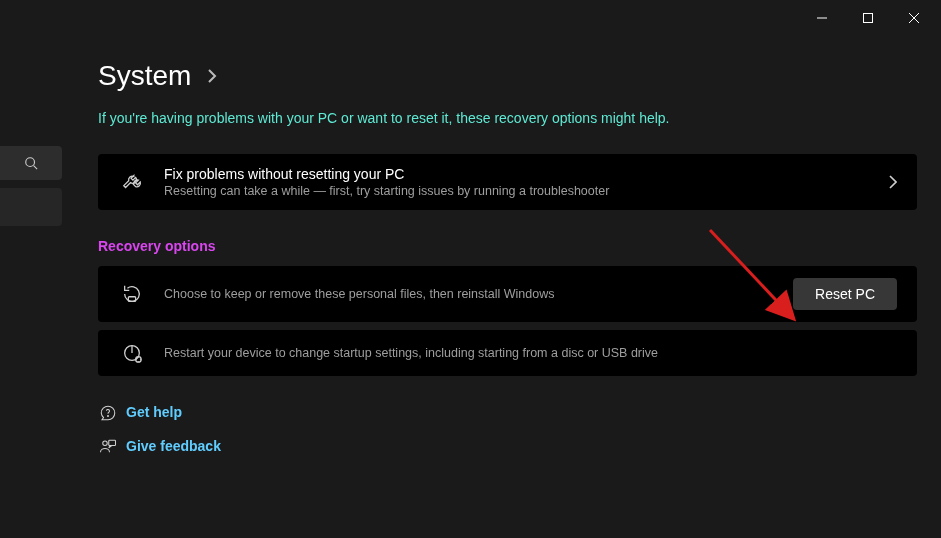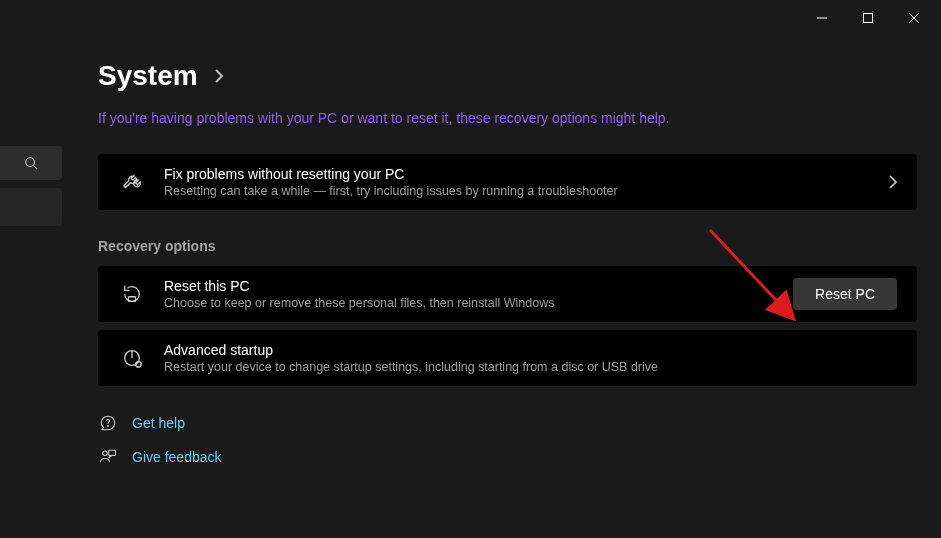--- a/index.html
+++ b/index.html
@@ -62,33 +62,33 @@
     left: 98px;
     right: 24px;
     top: 24px;
     bottom: 0;
   }
   .breadcrumb {
     display: flex;
     align-items: center;
     gap: 16px;
     font-size: 28px;
-    font-weight: 700;
+    font-weight: 400;
     margin-bottom: 18px;
   }
   .bc-parent { color: #ffffff; }
   .bc-chevron {
     color: #999;
     font-size: 18px;
     display: flex;
     align-items: center;
   }
   .intro {
     font-size: 14px;
-    color: #8b5cf6;
+    color: #5eead4;
     margin-bottom: 28px;
   }
   .card {
     background: #000000;
     border-radius: 4px;
     padding: 12px 20px;
     display: flex;
     align-items: center;
     gap: 18px;
     margin-bottom: 8px;
@@ -113,43 +113,43 @@
     display: flex;
     align-items: center;
     justify-content: center;
   }
   .chev-right {
     color: #cfcfcf;
   }
   .section-label {
     font-size: 14px;
     font-weight: 600;
-    color: #a3a3a3;
+    color: #d946ef;
     margin: 28px 0 12px 0;
   }
   .btn {
     background: #373737;
     border: none;
     color: #ffffff;
     padding: 8px 22px;
     border-radius: 4px;
     font-size: 14px;
     font-family: inherit;
     cursor: pointer;
   }
   .footer-links {
     margin-top: 28px;
     display: flex;
     flex-direction: column;
     gap: 16px;
   }
   .footer-link {
     display: flex;
-    align-items: center;
-    gap: 14px;
+    gap: 8px;
+    font-weight: bold;
   }
   .footer-link .icon-slot {
     width: 20px;
     display: flex;
     justify-content: center;
     color: #e0e0e0;
   }
   .link-text {
     color: #60cdff;
     font-size: 14px;
@@ -209,59 +209,57 @@
 
     <div class="card">
       <div class="icon-slot">
         <svg width="22" height="22" viewBox="0 0 24 24" fill="none" stroke="#d0d0d0" stroke-width="1.4">
           <path d="M14 6a4 4 0 0 0-5.6 4.6L3 16l2 2 5.4-5.4A4 4 0 0 0 16 7l-3 3-2-2 3-3z"></path>
           <path d="M13 14l3 3a4 4 0 0 0 5-5l-3 3-2-2 3-3a4 4 0 0 0-5 5z"></path>
         </svg>
       </div>
       <div class="card-body">
         <div class="card-title">Fix problems without resetting your PC</div>
-        <div class="card-sub">Resetting can take a while — first, try including issues by running a troubleshooter</div>
+        <div class="card-sub">Resetting can take a while — first, try starting issues by running a troubleshooter</div>
       </div>
       <div class="card-action chev-right">
         <svg width="8" height="14" viewBox="0 0 8 14">
             <polyline points="1,1 7,7 1,13" fill="none" stroke="#cfcfcf" stroke-width="1.6"></polyline>
           </svg>
       </div>
     </div>
 
     <div class="section-label">Recovery options</div>
 
     <div class="card">
       <div class="icon-slot">
         <svg width="22" height="22" viewBox="0 0 24 24" fill="none" stroke="#d0d0d0" stroke-width="1.4">
           <path d="M4 12a8 8 0 1 0 3-6.2"></path>
           <polyline points="4,3 4,8 9,8"></polyline>
           <rect x="8" y="15" width="8" height="5" rx="1"></rect>
         </svg>
       </div>
       <div class="card-body">
-        <div class="card-title">Reset this PC</div>
         <div class="card-sub">Choose to keep or remove these personal files, then reinstall Windows</div>
       </div>
       <div class="card-action">
         <button class="btn">Reset PC</button>
       </div>
     </div>
 
     <div class="card">
       <div class="icon-slot">
         <svg width="22" height="22" viewBox="0 0 24 24" fill="none" stroke="#d0d0d0" stroke-width="1.4">
           <circle cx="12" cy="12" r="8"></circle>
           <line x1="12" y1="4" x2="12" y2="12"></line>
           <circle cx="19" cy="19" r="3"></circle>
           <path d="M19 17v-1M19 22v-1M17 19h-1M22 19h-1"></path>
         </svg>
       </div>
       <div class="card-body">
-        <div class="card-title">Advanced startup</div>
         <div class="card-sub">Restart your device to change startup settings, including starting from a disc or USB drive</div>
       </div>
     </div>
 
     <div class="footer-links">
       <div class="footer-link">
         <div class="icon-slot">
           <svg width="18" height="18" viewBox="0 0 24 24" fill="none" stroke="#d0d0d0" stroke-width="1.4">
             <path d="M3 12a9 9 0 1 1 9 9H4l2-3a9 9 0 0 1-3-6z"></path>
             <path d="M10 9a2 2 0 1 1 3 2c-1 .5-1 1-1 2"></path>

